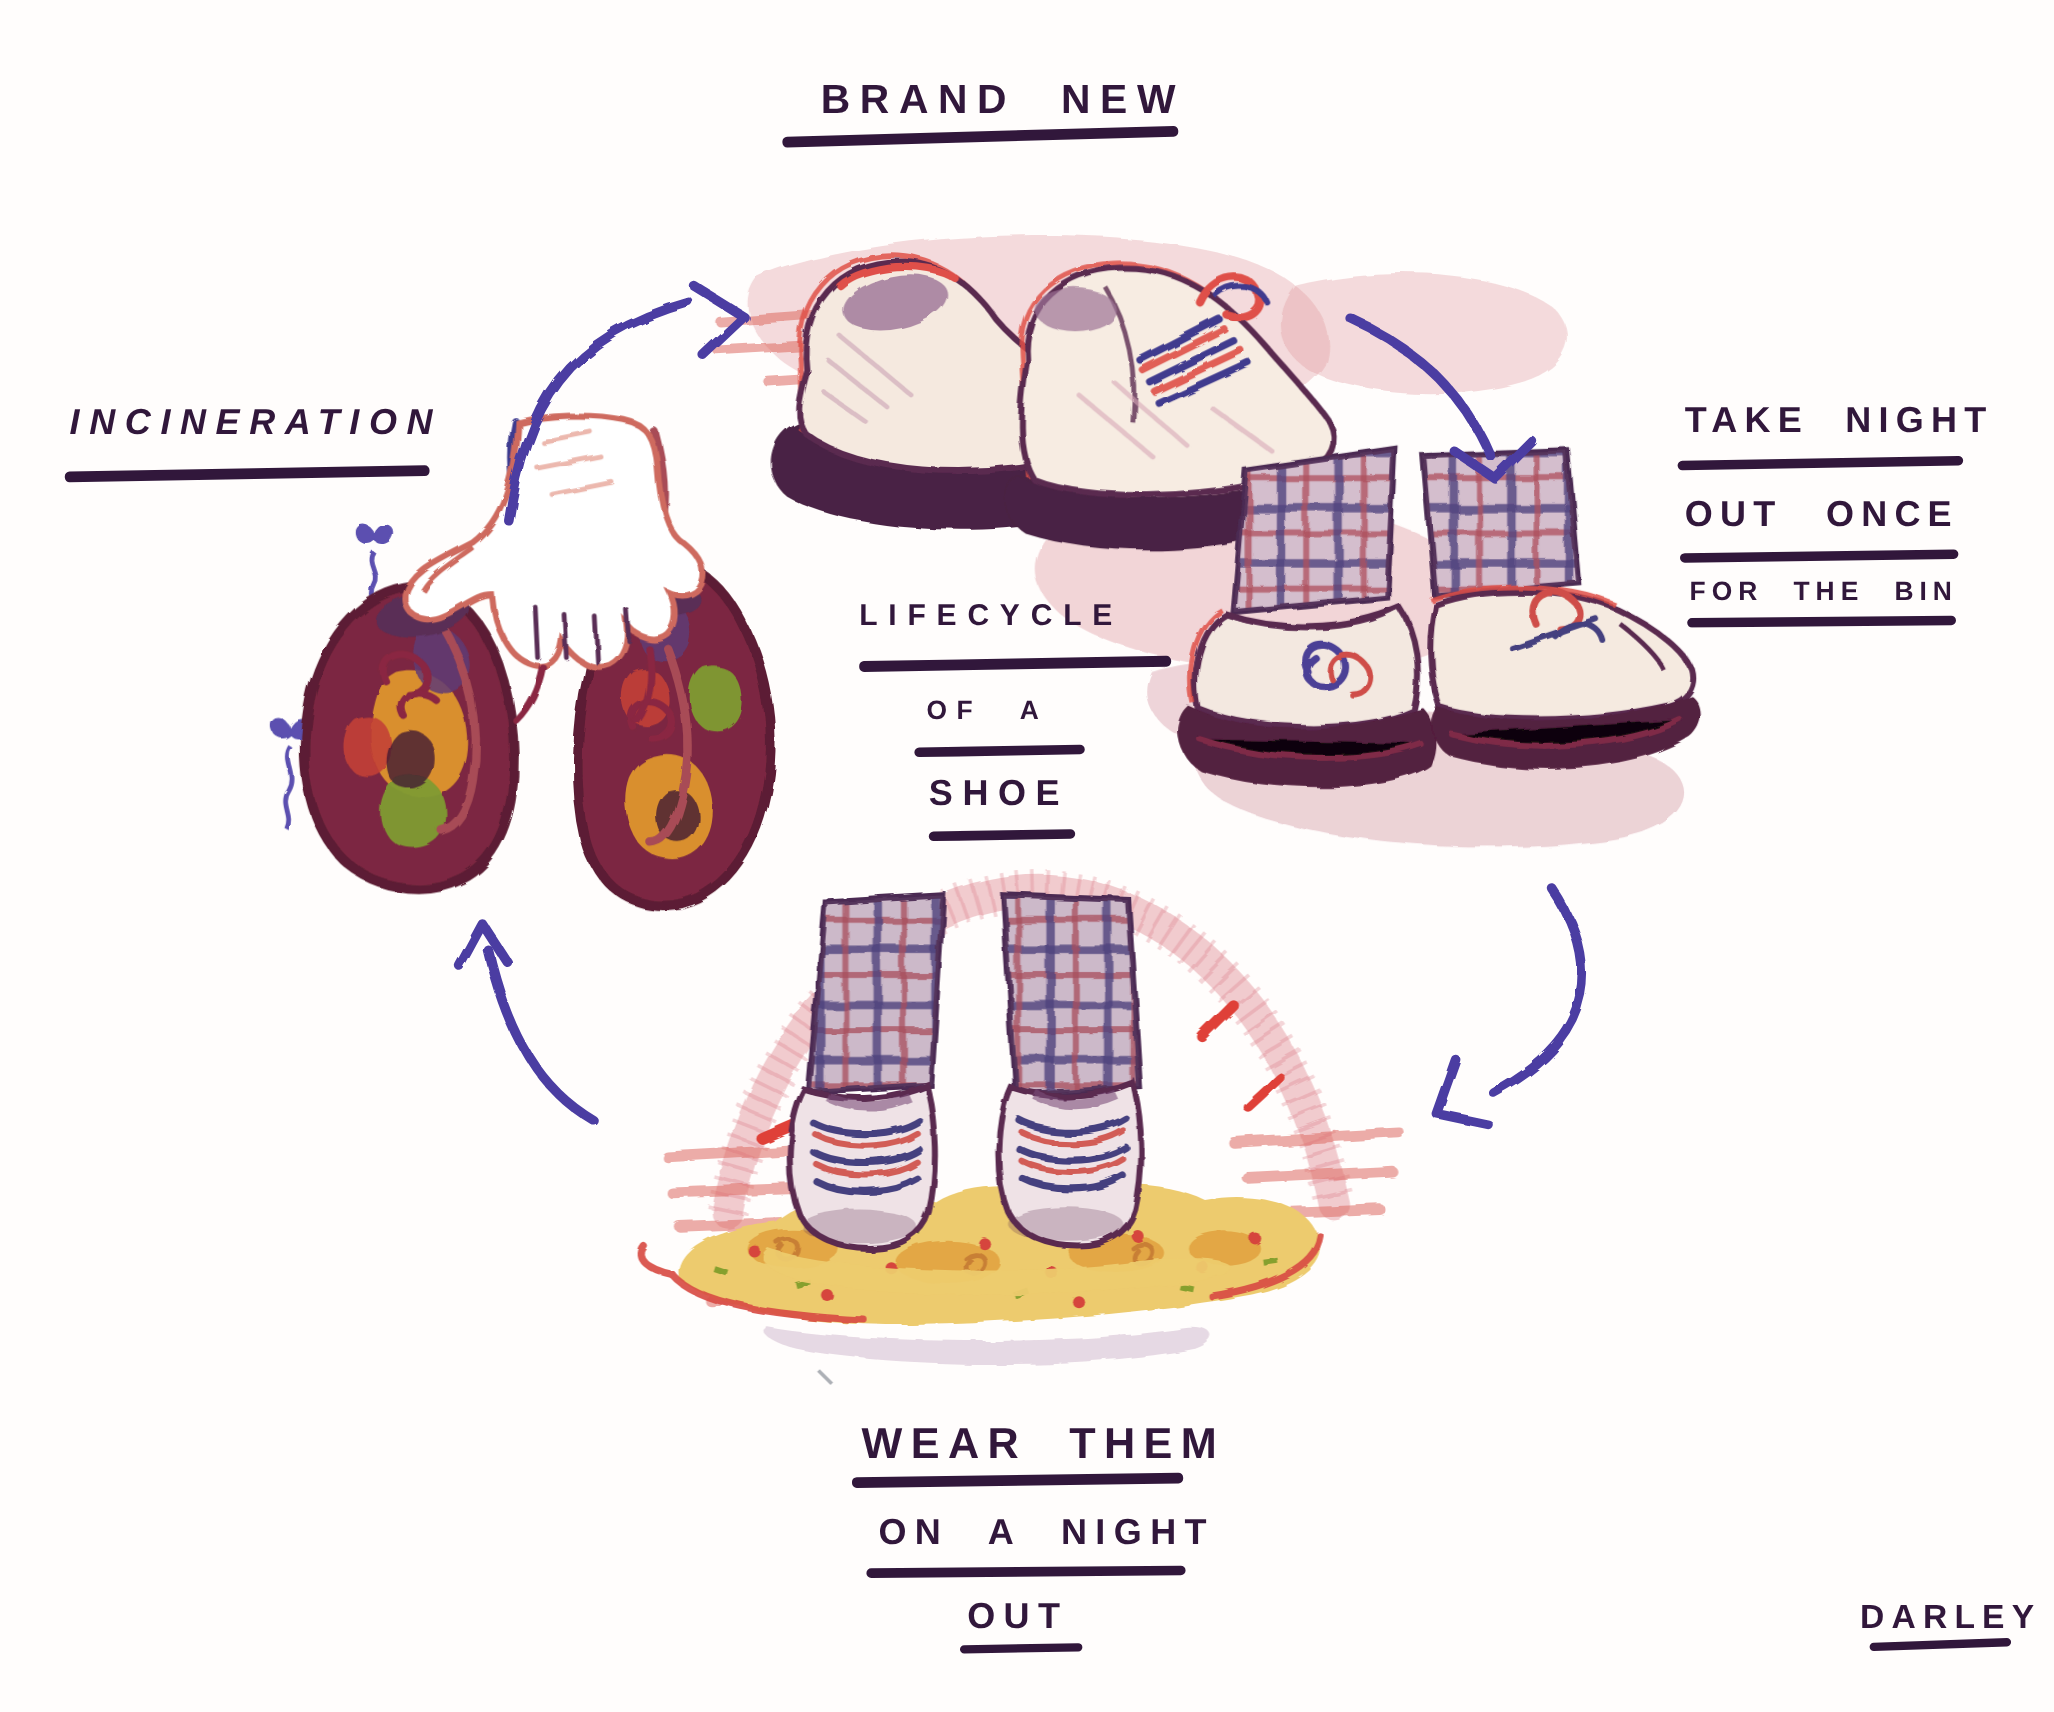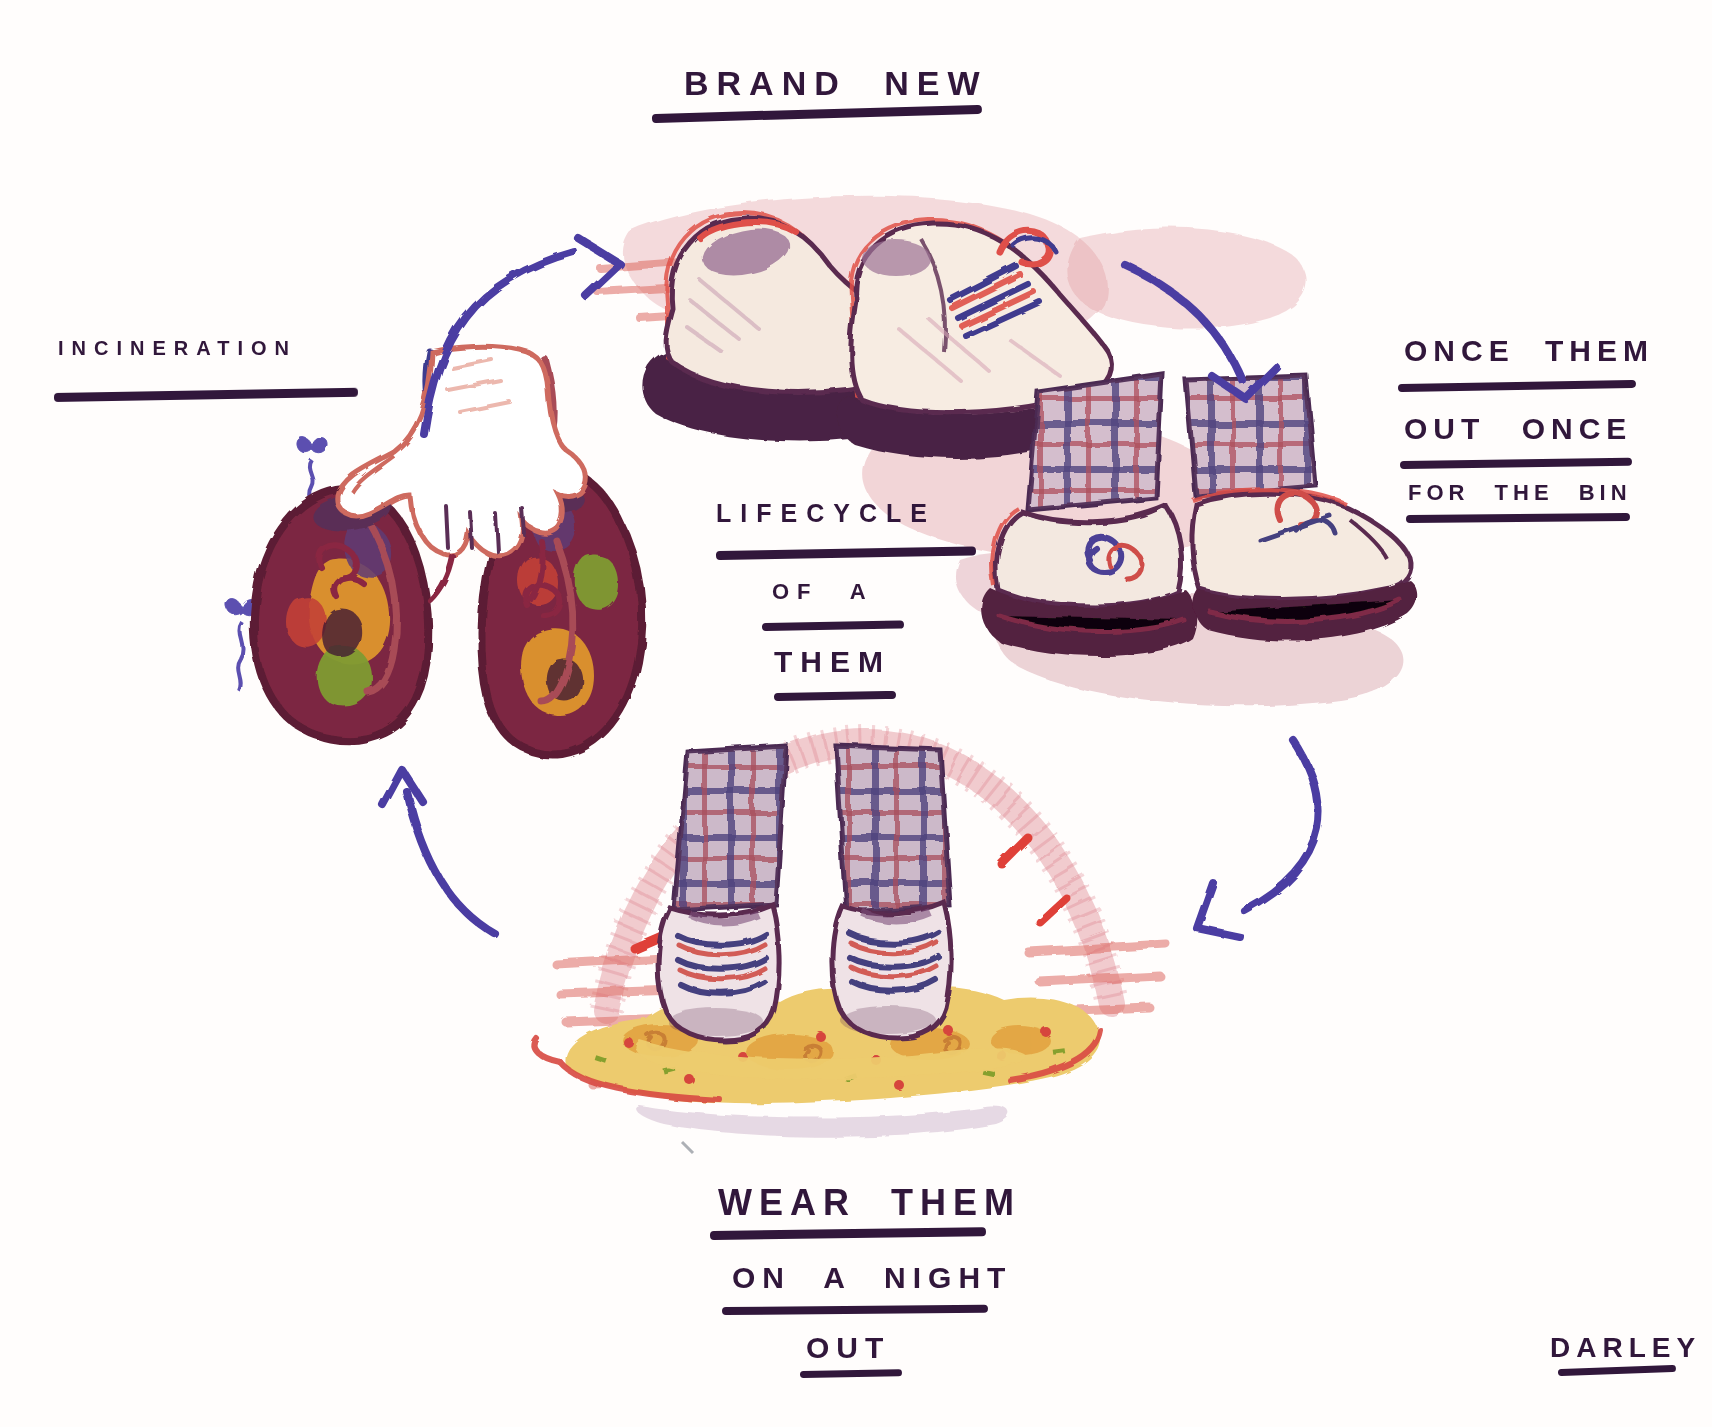--- a/index.html
+++ b/index.html
@@ -13,21 +13,21 @@
   #lbl-brand-new{left:684px;top:66px;font-size:34px;letter-spacing:8px;word-spacing:20px;}
   #ul-brand-new{left:652px;top:114px;width:330px;height:9px;transform:rotate(-1.6deg);}
 
   #lbl-take-1{left:1404px;top:336px;font-size:30px;letter-spacing:6px;word-spacing:16px;}
   #ul-take-1{left:1398px;top:384px;width:238px;height:8px;transform:rotate(-1deg);}
   #lbl-take-2{left:1404px;top:414px;font-size:30px;letter-spacing:6px;word-spacing:22px;}
   #ul-take-2{left:1400px;top:461px;width:232px;height:8px;transform:rotate(-0.8deg);}
   #lbl-take-3{left:1408px;top:482px;font-size:22px;letter-spacing:5px;word-spacing:14px;}
   #ul-take-3{left:1406px;top:515px;width:224px;height:8px;transform:rotate(-0.5deg);}
 
-  #lbl-incineration{left:58px;top:338px;font-size:20px;letter-spacing:8px;}
+  #lbl-incineration{left:58px;top:338px;font-size:30px;letter-spacing:8px;font-style:italic;}
   #ul-incineration{left:54px;top:393px;width:304px;height:9px;transform:rotate(-1deg);}
 
   #lbl-title-1{left:716px;top:501px;font-size:25px;letter-spacing:9px;}
   #ul-title-1{left:716px;top:551px;width:260px;height:9px;transform:rotate(-1deg);}
   #lbl-title-2{left:772px;top:581px;font-size:22px;letter-spacing:8px;word-spacing:18px;text-align:center;}
   #ul-title-2{left:762px;top:623px;width:142px;height:8px;transform:rotate(-1deg);}
   #lbl-title-3{left:774px;top:647px;font-size:30px;letter-spacing:8px;}
   #ul-title-3{left:774px;top:693px;width:122px;height:8px;transform:rotate(-1deg);}
 
   #lbl-wear-1{left:718px;top:1185px;font-size:36px;letter-spacing:7px;word-spacing:18px;}
@@ -308,35 +308,35 @@
       <g>
         <path d="M495,934 C450,908 424,864 407,792"></path>
         <path d="M383,805 L402,770 L422,801"></path>
       </g>
     </g>
   </svg>
 
   <div class="hand" id="lbl-brand-new">BRAND NEW</div>
   <div class="ul" id="ul-brand-new"></div>
 
-  <div class="hand" id="lbl-take-1">ONCE THEM</div>
+  <div class="hand" id="lbl-take-1">TAKE NIGHT</div>
   <div class="ul" id="ul-take-1"></div>
   <div class="hand" id="lbl-take-2">OUT ONCE</div>
   <div class="ul" id="ul-take-2"></div>
   <div class="hand" id="lbl-take-3">FOR THE BIN</div>
   <div class="ul" id="ul-take-3"></div>
 
   <div class="hand" id="lbl-incineration">INCINERATION</div>
   <div class="ul" id="ul-incineration"></div>
 
   <div class="hand" id="lbl-title-1">LIFECYCLE</div>
   <div class="ul" id="ul-title-1"></div>
   <div class="hand" id="lbl-title-2">OF A</div>
   <div class="ul" id="ul-title-2"></div>
-  <div class="hand" id="lbl-title-3">THEM</div>
+  <div class="hand" id="lbl-title-3">SHOE</div>
   <div class="ul" id="ul-title-3"></div>
 
   <div class="hand" id="lbl-wear-1">WEAR THEM</div>
   <div class="ul" id="ul-wear-1"></div>
   <div class="hand" id="lbl-wear-2">ON A NIGHT</div>
   <div class="ul" id="ul-wear-2"></div>
   <div class="hand" id="lbl-wear-3">OUT</div>
   <div class="ul" id="ul-wear-3"></div>
 
   <div class="hand" id="lbl-signature">DARLEY</div>

